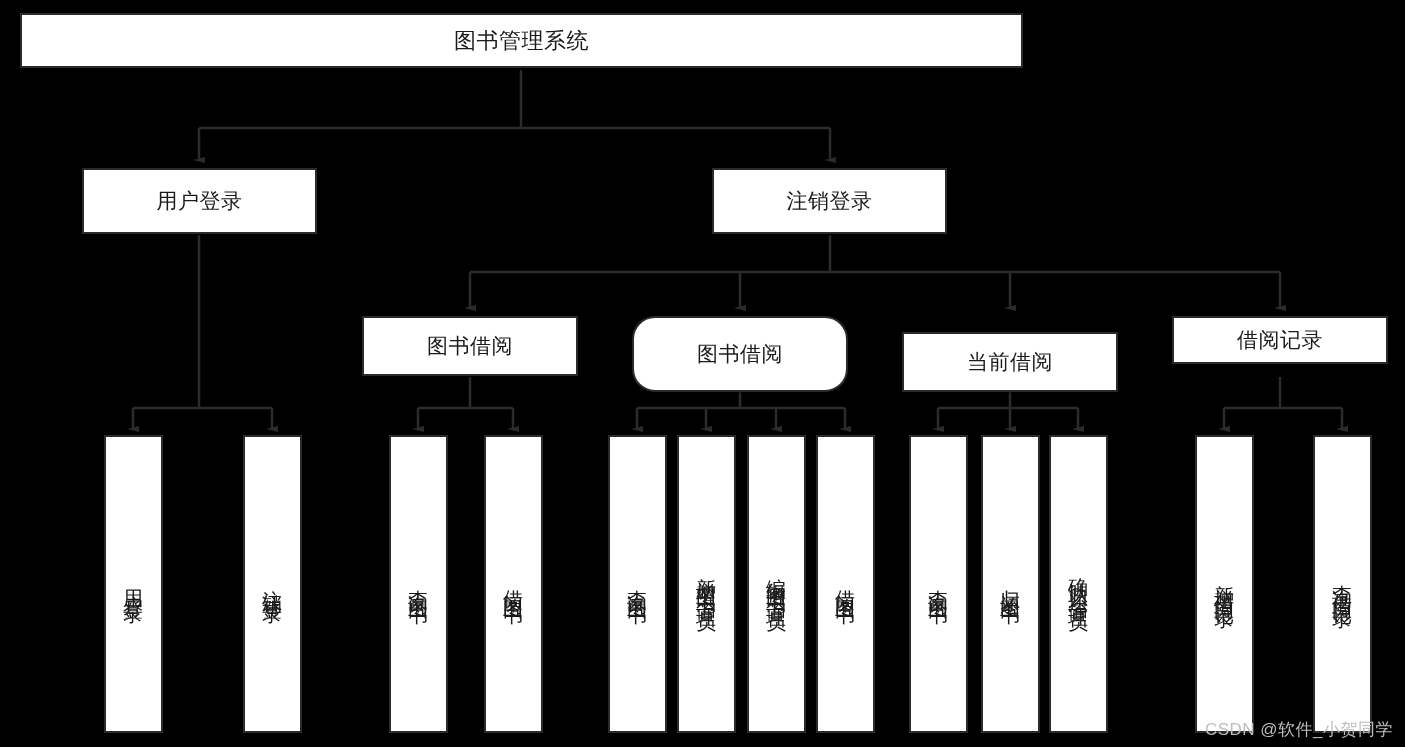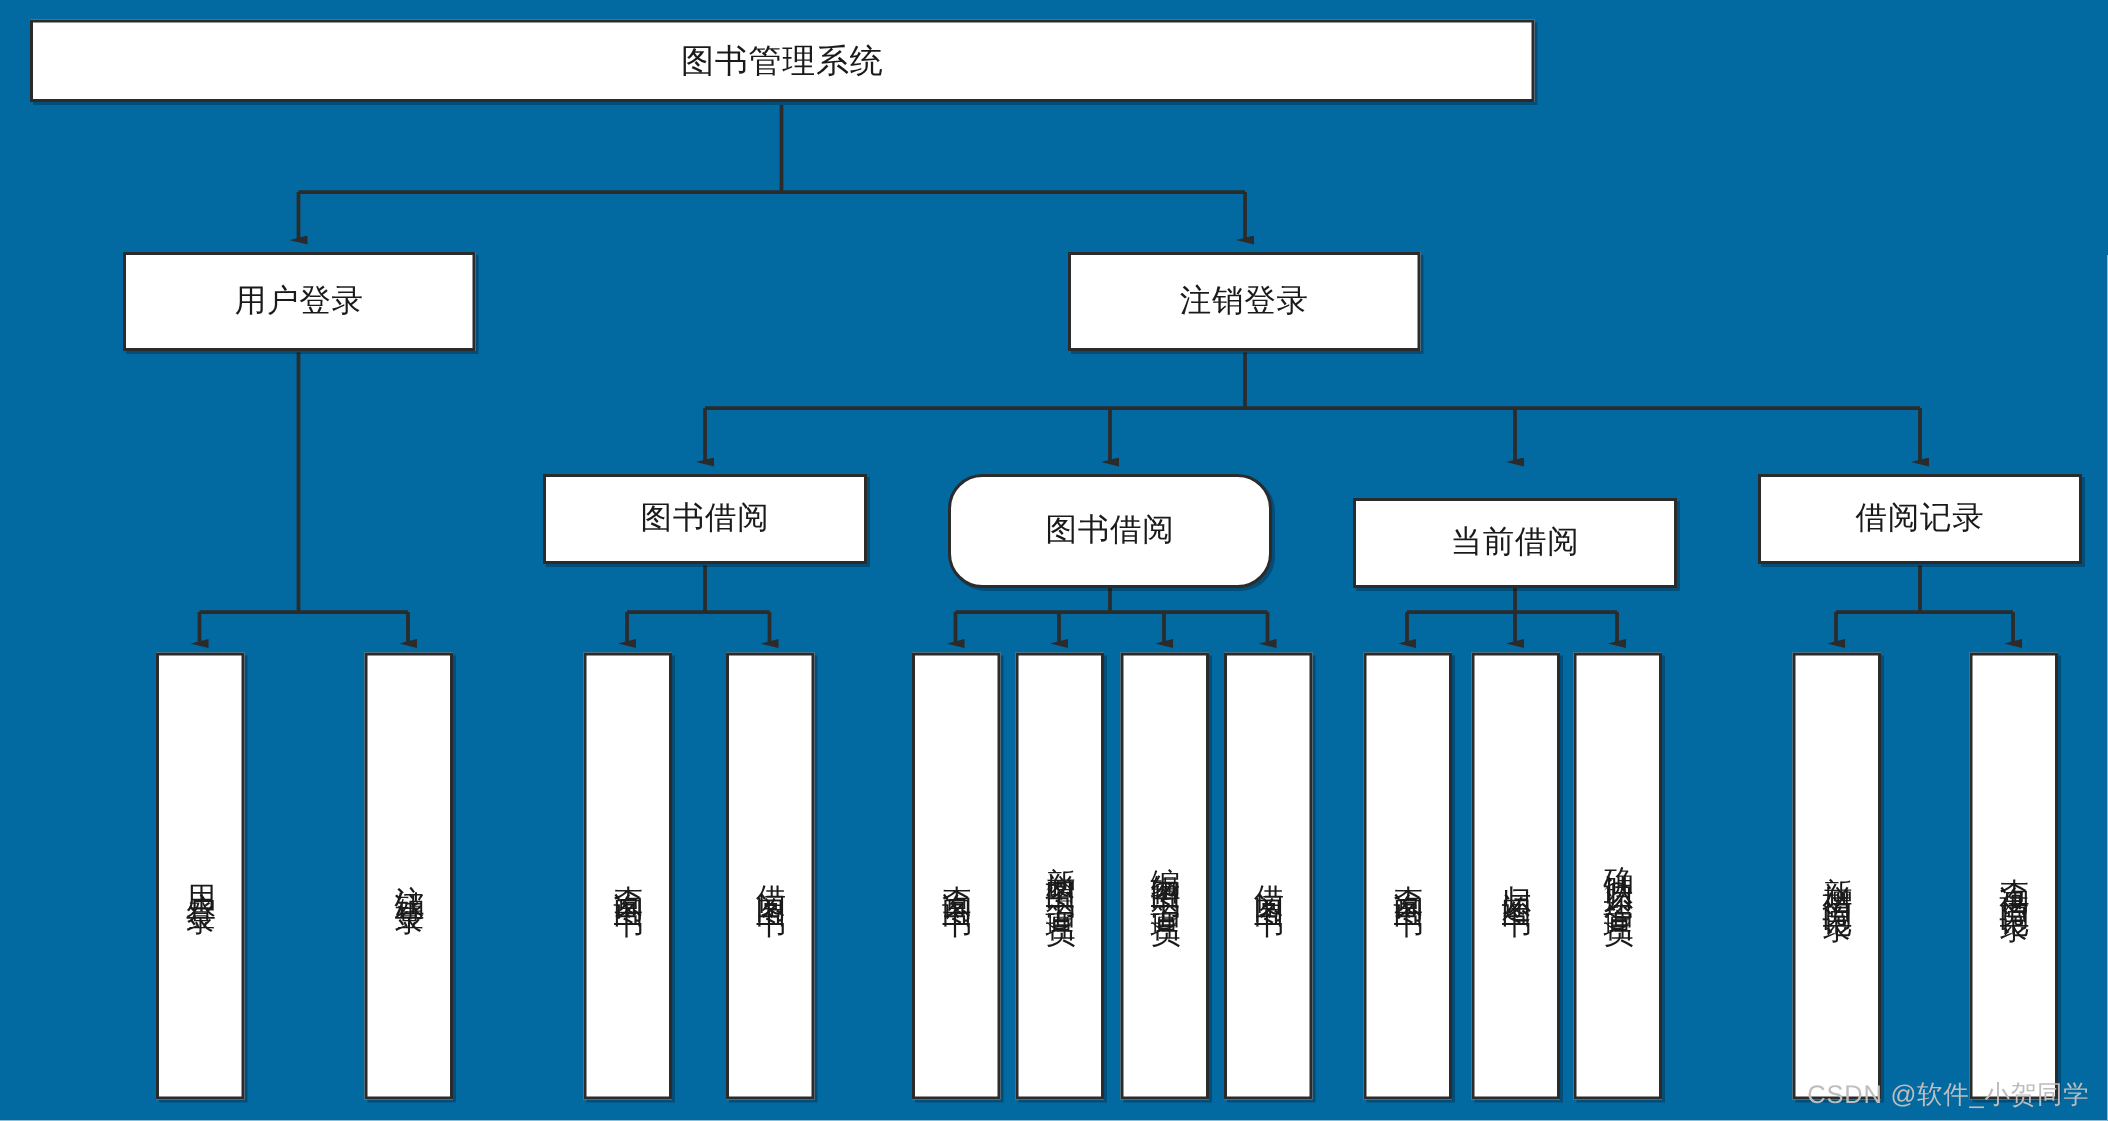--- a/index.html
+++ b/index.html
@@ -7,21 +7,21 @@
     padding: 0;
     background: #ffffff;
   }
   body {
     font-family: "Liberation Sans", "DejaVu Sans", sans-serif;
   }
   #canvas {
     position: relative;
     width: 1405px;
     height: 747px;
-    background: #0369a1;
+    background: #000000;
     overflow: hidden;
   }
   .node {
     position: absolute;
     box-sizing: border-box;
     border: 2px solid #2b2b2b;
     background: #ffffff;
     box-shadow: 2px 2px 0 rgba(0,0,0,0.25);
     display: flex;
     align-items: center;
@@ -136,21 +136,21 @@
 
   <div class="node" style="left:362px; top:316px; width:216px; height:60px;">
     <span class="label">图书借阅</span>
   </div>
   <div class="node" style="left:632px; top:316px; width:216px; height:76px;border-radius:23px;">
     <span class="label">图书借阅</span>
   </div>
   <div class="node" style="left:902px; top:332px; width:216px; height:60px;">
     <span class="label">当前借阅</span>
   </div>
-  <div class="node" style="left:1172px; top:316px; width:216px; height:60px;">
+  <div class="node" style="left:1172px; top:316px; width:216px; height:48px;">
     <span class="label">借阅记录</span>
   </div>
 
   <div class="node vertical" style="left:104px; top:435px; width:59px; height:298px;">
     <span class="label">用户登录</span>
   </div>
   <div class="node vertical" style="left:243px; top:435px; width:59px; height:298px;">
     <span class="label">注销登录</span>
   </div>
 

